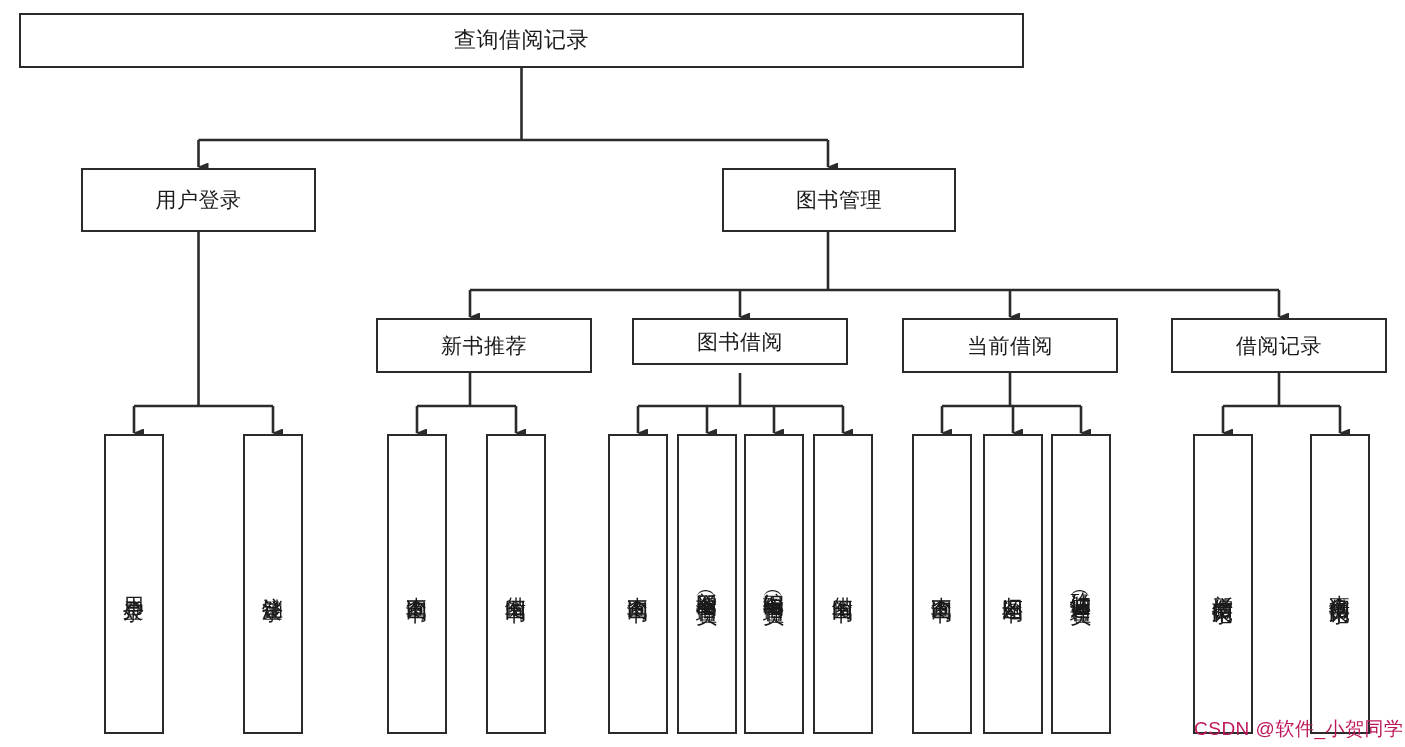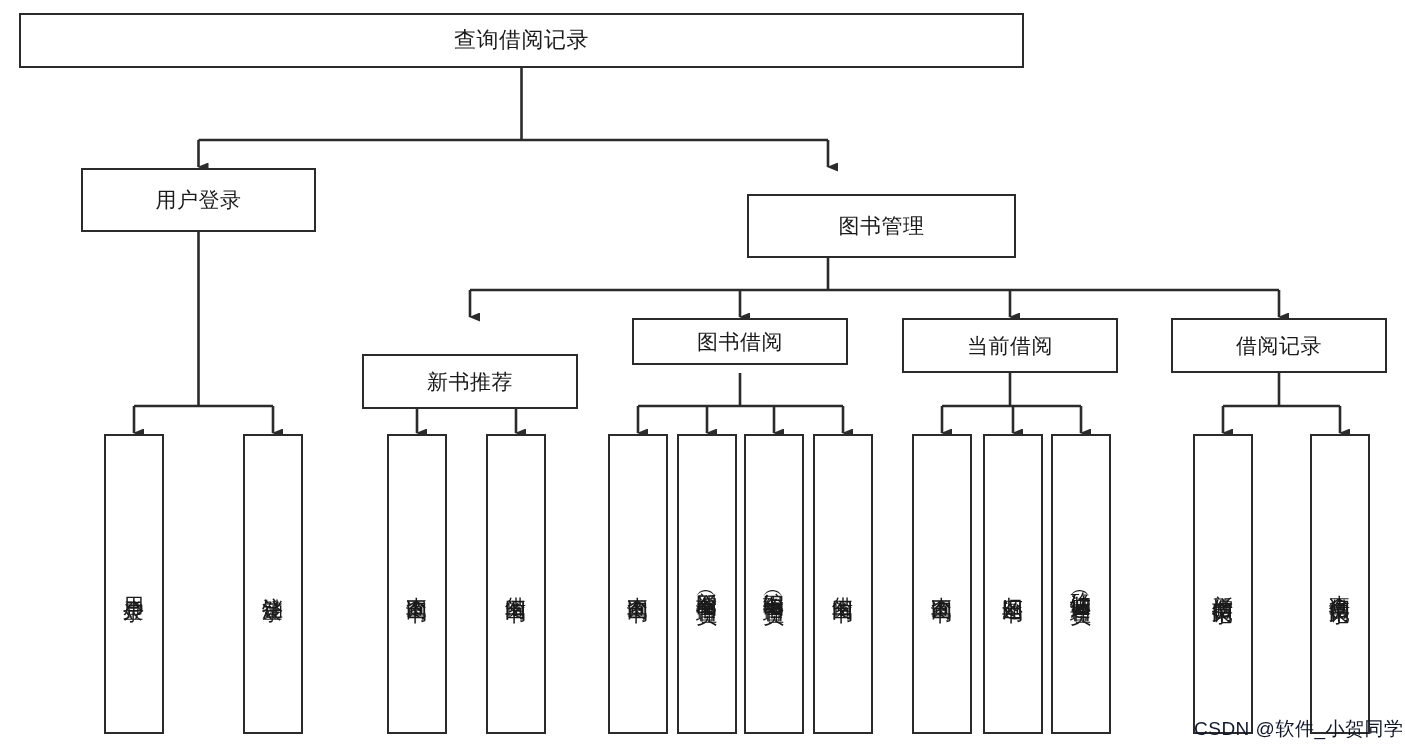--- a/index.html
+++ b/index.html
@@ -48,21 +48,21 @@
     letter-spacing: 2px;
     padding: 4px 0;
     white-space: nowrap;
   }
   .node.root {
     font-size: 22px;
   }
   .watermark {
     position: absolute;
     font-size: 19px;
-    color: #0f172a;
+    color: #be185d;
     white-space: nowrap;
     letter-spacing: 0.5px;
   }
 </style>
 </head>
 <body>
 
 <div id="canvas">
   <svg id="edges" viewBox="0 0 1405 747">
     <defs>
@@ -106,24 +106,24 @@
         <path d="M1340,406 L1340,433" marker-end="url(#arrowhead)"></path>
       </g>
   </svg>
   <div id="node-layer">
       <div class="node horiz root" style="left: 19px; top: 13px; width: 1005px; height: 55px;">
         <span>查询借阅记录</span>
       </div>
       <div class="node horiz" style="left: 81px; top: 168px; width: 235px; height: 64px;">
         <span>用户登录</span>
       </div>
-      <div class="node horiz" style="left: 747px; top: 168px; width: 269px; height: 64px; margin-top: 26px;">
+      <div class="node horiz" style="left: 722px; top: 168px; width: 234px; height: 64px;">
         <span>图书管理</span>
       </div>
-      <div class="node horiz" style="left: 362px; top: 318px; width: 216px; height: 55px; margin-top: 36px;">
+      <div class="node horiz" style="left: 376px; top: 318px; width: 216px; height: 55px;">
         <span>新书推荐</span>
       </div>
       <div class="node horiz" style="left: 632px; top: 318px; width: 216px; height: 47px;">
         <span>图书借阅</span>
       </div>
       <div class="node horiz" style="left: 902px; top: 318px; width: 216px; height: 55px;">
         <span>当前借阅</span>
       </div>
       <div class="node horiz" style="left: 1171px; top: 318px; width: 216px; height: 55px; justify-content: center;">
         <span>借阅记录</span>

